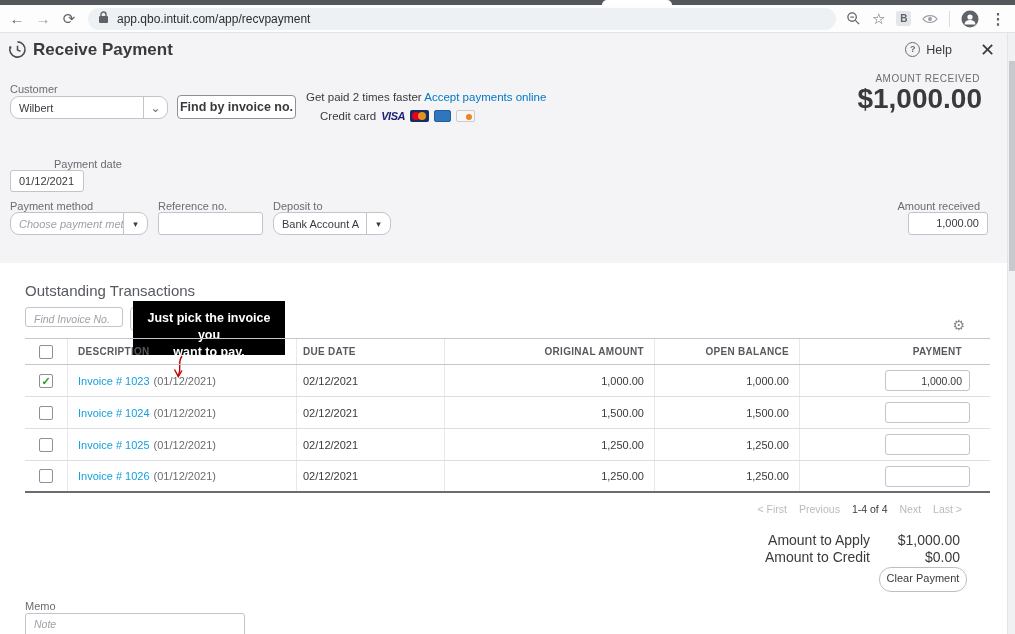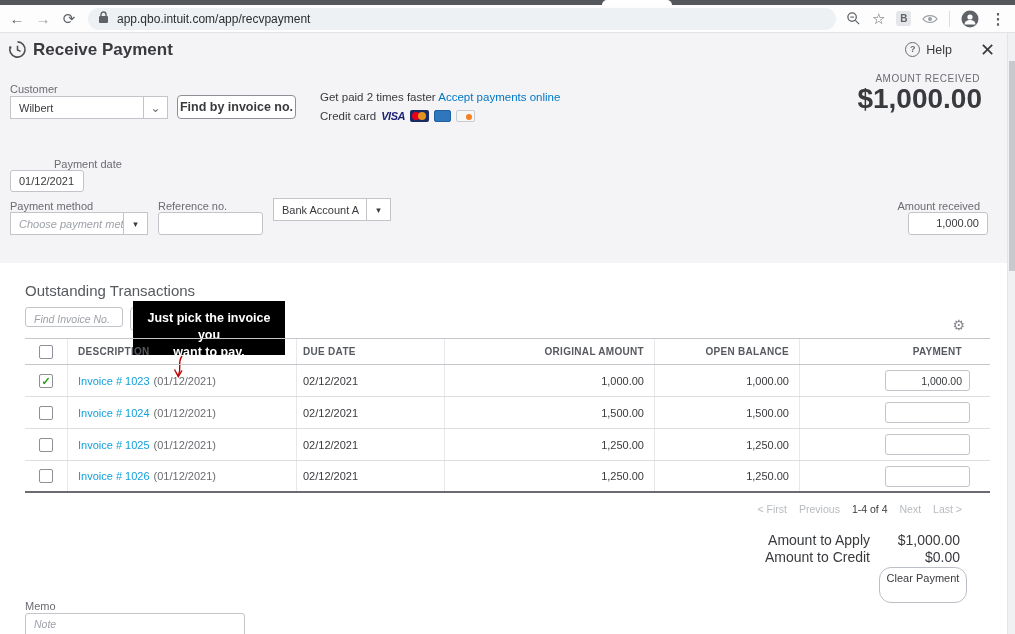--- a/index.html
+++ b/index.html
@@ -31,31 +31,31 @@
   .qbo-title-row { position:absolute; left:0; top:5px; width:1007px; height:30px; }
   .hist-icon { position:absolute; left:8px; top:2px; }
   .page-title { position:absolute; left:33px; top:2px; font-size:17px; font-weight:bold; color:#393a3d; }
   .help-wrap { position:absolute; right:55px; top:4px; display:flex; align-items:center; gap:6px; cursor:pointer; }
   .help-circle { width:15px; height:15px; border:1.5px solid #6b6c72; border-radius:50%; color:#6b6c72; font-size:9px; font-weight:bold; text-align:center; line-height:13px; }
   .help-label { font-size:12.5px; color:#393a3d; }
   .close-x { position:absolute; right:12px; top:1px; font-size:18px; color:#393a3d; cursor:pointer; }
 
   .lbl { font-size:11px; color:#6b6c72; }
   .inputbox { background:#fff; border:1px solid #c1c4c9; border-radius:3px; font-size:11px; color:#393a3d; }
-  .combo { position:absolute; display:flex; background:#fff; border:1px solid #c1c4c9; border-radius:0; }
+  .combo { position:absolute; display:flex; background:#fff; border:1px solid #c1c4c9; border-radius:9px; }
   .combo .val { flex:1; font-size:11px; color:#393a3d; padding:5px 8px; white-space:nowrap; overflow:hidden; }
   .combo .val.ph { color:#9da1a7; font-style:italic; }
   .combo .arr { width:24px; border-left:1px solid #c1c4c9; display:flex; align-items:center; justify-content:center; color:#393a3d; font-size:9px; cursor:pointer; }
   .combo .arr.chev { color:#6b6c72; font-size:12px; }
 
   .customer-lbl { position:absolute; left:10px; top:50px; }
   .customer-combo { left:10px; top:63px; width:158px; height:23px; }
   .find-btn { position:absolute; left:177px; top:62px; width:119px; height:24px; background:#fff; border:1px solid #8d9096; border-radius:4px; font-size:12.5px; font-weight:bold; color:#393a3d; text-align:center; line-height:22px; cursor:pointer; }
 
-  .getpaid { position:absolute; left:320px; top:58px; font-size:11.5px; color:#393a3d; }
+  .getpaid { position:absolute; left:306px; top:58px; font-size:11.5px; color:#393a3d; }
   .getpaid a { color:#0077c5; text-decoration:none; cursor:pointer; }
   .ccline { position:absolute; left:320px; top:77px; font-size:11.5px; color:#393a3d; display:flex; align-items:center; gap:5px; }
   .cc { height:12px; border-radius:2px; display:inline-block; }
   .cc-visa { color:#1a1f71; font-size:11px; font-weight:bold; font-style:italic; letter-spacing:-0.5px; }
   .cc-mc { width:19px; background:#1a2b63; position:relative; }
   .cc-mc::before, .cc-mc::after { content:""; position:absolute; top:2px; width:8px; height:8px; border-radius:50%; }
   .cc-mc::before { left:2px; background:#eb001b; }
   .cc-mc::after { left:8px; background:#f79e1b; opacity:.9; }
   .cc-amex { width:17px; background:#2e77bc; border:1px solid #1f5fa0; }
   .cc-disc { width:19px; background:#f6f6f6; border:1px solid #c9cccf; position:relative; }
@@ -64,21 +64,21 @@
   .amt-rec-lbl { position:absolute; right:27px; top:40px; font-size:10px; letter-spacing:.5px; color:#6b6c72; }
   .amt-rec-val { position:absolute; right:25px; top:50px; font-size:28px; font-weight:bold; color:#393a3d; }
 
   .pd-lbl { position:absolute; left:10px; top:125px;margin-left:44px; }
   .pd-input { position:absolute; left:10px; top:137px; width:74px; height:22px; padding:0 8px; line-height:20px; }
   .pm-lbl { position:absolute; left:10px; top:167px; }
   .pm-combo { left:10px; top:179px; width:138px; height:23px; }
   .ref-lbl { position:absolute; left:158px; top:167px; }
   .ref-input { position:absolute; left:158px; top:179px; width:105px; height:23px; }
   .dep-lbl { position:absolute; left:273px; top:167px; }
-  .dep-combo { left:273px; top:165px; width:118px; height:23px; }
+  .dep-combo { left:273px; top:179px; width:118px; height:23px; }
   .ar-lbl { position:absolute; right:27px; top:167px; }
   .ar-input { position:absolute; left:908px; top:179px; width:80px; height:23px; text-align:right; padding:0 8px; line-height:21px; }
 
   .ot-title { position:absolute; left:25px; top:249px; font-size:15px; color:#565a5f; }
   .find-inv { position:absolute; left:25px; top:274px; width:98px; height:20px; font-style:italic; color:#9da1a7; font-size:10.5px; padding:0 8px; line-height:22px; }
   .filter-btn { position:absolute; left:130px; top:274px; width:80px; height:24px; background:#fff; border:1px solid #c1c4c9; border-radius:4px; cursor:pointer; }
   .tooltip { position:absolute; left:133px; top:268px; width:152px; height:54px; background:#000; color:#fff; font-size:12.5px; font-weight:bold; text-align:center; padding:9px 6px 0; line-height:17px; }
   .red-arrow { position:absolute; left:165px; top:322px; }
   .gear { position:absolute; right:42px; top:284px; font-size:14px; color:#84878c; cursor:pointer; }
 
@@ -106,21 +106,21 @@
 
   .pagination { position:absolute; right:45px; top:470px; font-size:10.5px; color:#b7bbc0; display:flex; gap:12px; }
   .pagination .cur { color:#393a3d; }
   .pagination span { cursor:pointer; }
 
   .sum-row { position:absolute; right:47px; font-size:14px; color:#393a3d; display:flex; }
   .sum-lbl { width:120px; text-align:right; }
   .sum-val { width:90px; text-align:right; }
   .r1 { top:499px; }
   .r2 { top:516px;justify-content:flex-end; }
-  .clear-btn { position:absolute; right:40px; top:534px; width:88px; height:36px; background:#fff; border:1px solid #babec5; border-radius:12px; font-size:11px; color:#393a3d; text-align:center; line-height:21px; cursor:pointer; }
+  .clear-btn { position:absolute; right:40px; top:534px; width:88px; height:25px; background:#fff; border:1px solid #babec5; border-radius:12px; font-size:11px; color:#393a3d; text-align:center; line-height:21px; cursor:pointer; }
 
   .memo-lbl { position:absolute; left:25px; top:567px; }
   .memo-input { position:absolute; left:25px; top:580px; width:220px; height:30px; font-style:italic; color:#9da1a7; font-size:10.5px; padding:4px 8px; }
 </style>
 </head>
 <body>
 
 <div id="screen">
 
   <div class="tabstrip">

